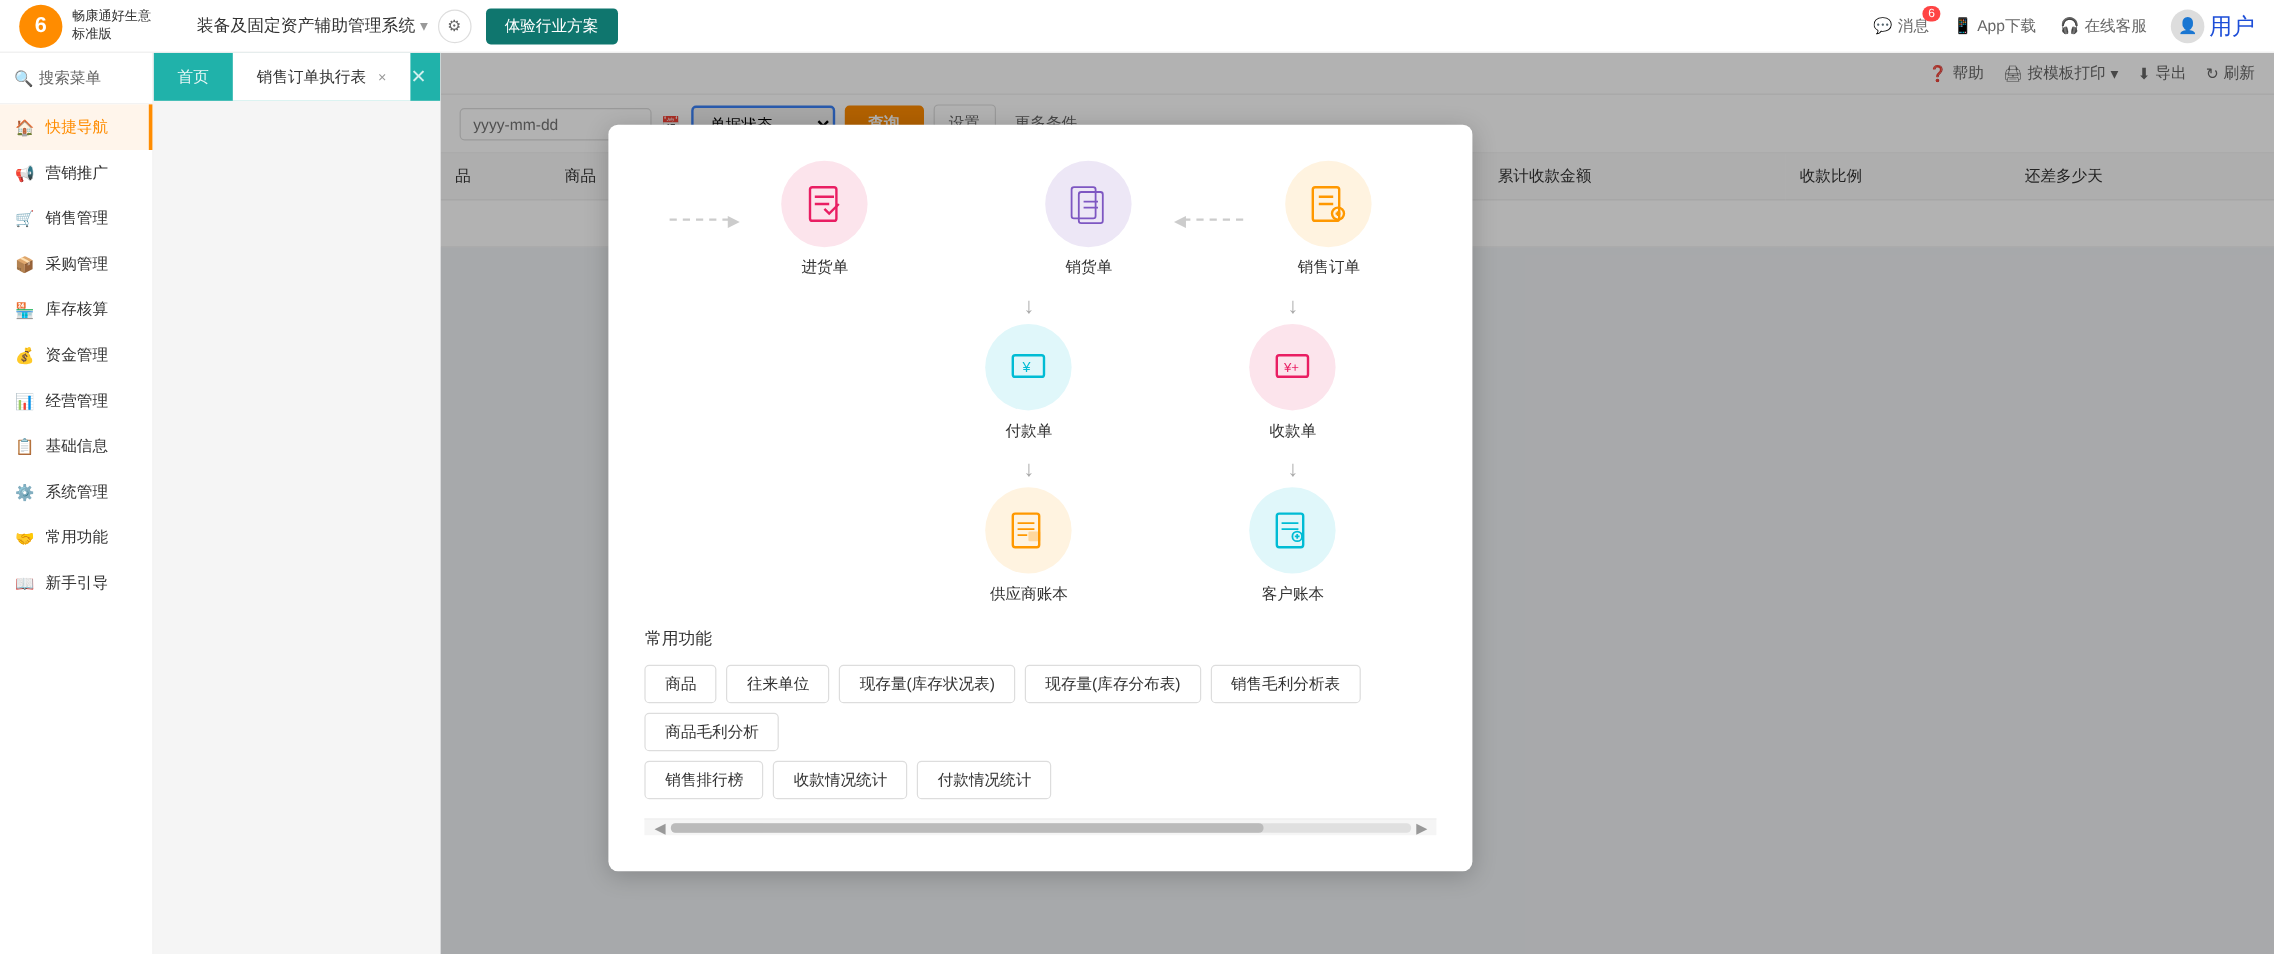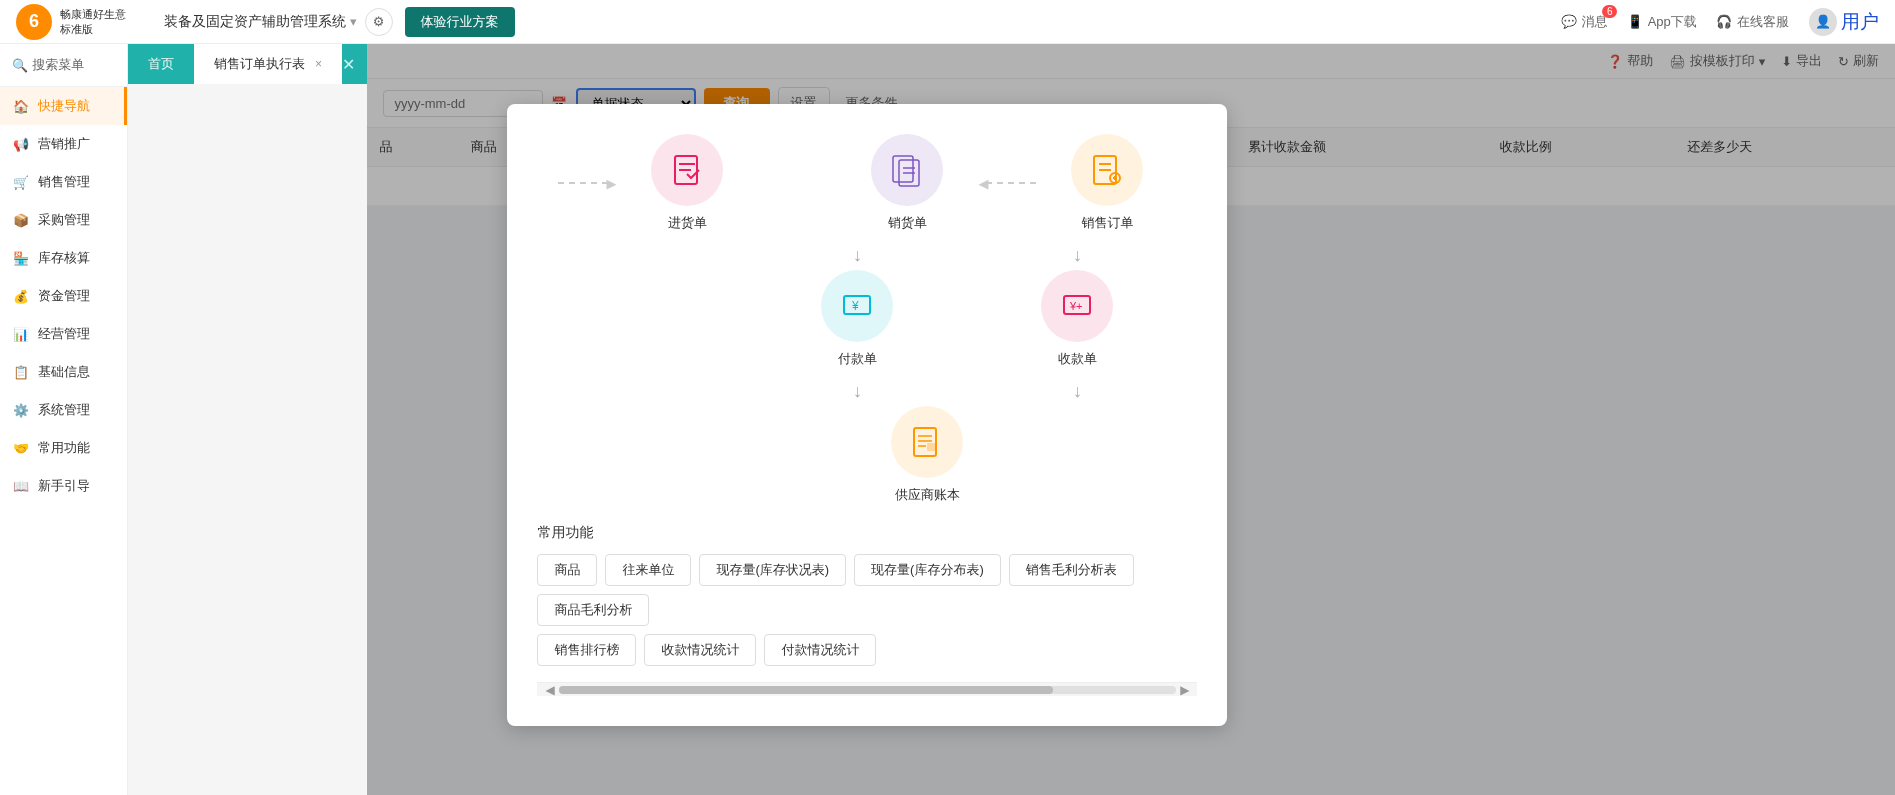--- a/index.html
+++ b/index.html
@@ -385,20 +385,33 @@
                       <line x1="9" y1="17" x2="23" y2="17" stroke="#ff9800" stroke-width="1.5"></line>
                       <line x1="9" y1="22" x2="17" y2="22" stroke="#ff9800" stroke-width="1.5"></line>
                       <rect x="18" y="19" width="10" height="8" rx="1" fill="#ff9800" opacity="0.3"></rect>
                     </svg>
                   </div>
                   <span class="flow-label">供应商账本</span>
                 </div>
 
                 <div style="width:80px;"></div>
 
+                <div class="flow-node">
+                  <div class="flow-circle circle-teal">
+                    <svg width="36" height="36" viewBox="0 0 36 36">
+                      <rect x="5" y="4" width="22" height="28" rx="2" fill="none" stroke="#00bcd4" stroke-width="2"></rect>
+                      <line x1="9" y1="12" x2="23" y2="12" stroke="#00bcd4" stroke-width="1.5"></line>
+                      <line x1="9" y1="17" x2="23" y2="17" stroke="#00bcd4" stroke-width="1.5"></line>
+                      <circle cx="22" cy="23" r="4" fill="none" stroke="#00bcd4" stroke-width="1.5"></circle>
+                      <line x1="22" y1="21" x2="22" y2="25" stroke="#00bcd4" stroke-width="1.5"></line>
+                      <line x1="20" y1="23" x2="24" y2="23" stroke="#00bcd4" stroke-width="1.5"></line>
+                    </svg>
+                  </div>
+                  <span class="flow-label">客户账本</span>
+                </div>
               </div>
             </div>
 
             <div class="common-functions">
               <div class="common-title">常用功能</div>
               <div class="func-buttons">
                 <button class="func-btn">商品</button>
                 <button class="func-btn">往来单位</button>
                 <button class="func-btn">现存量(库存状况表)</button>
                 <button class="func-btn">现存量(库存分布表)</button>

